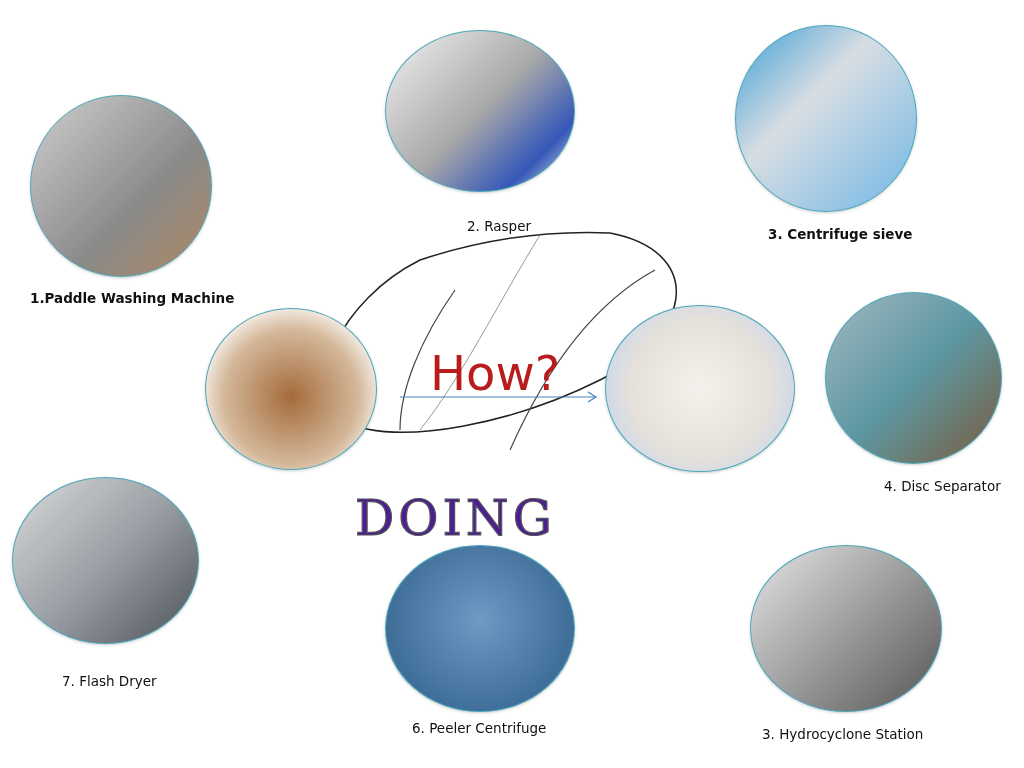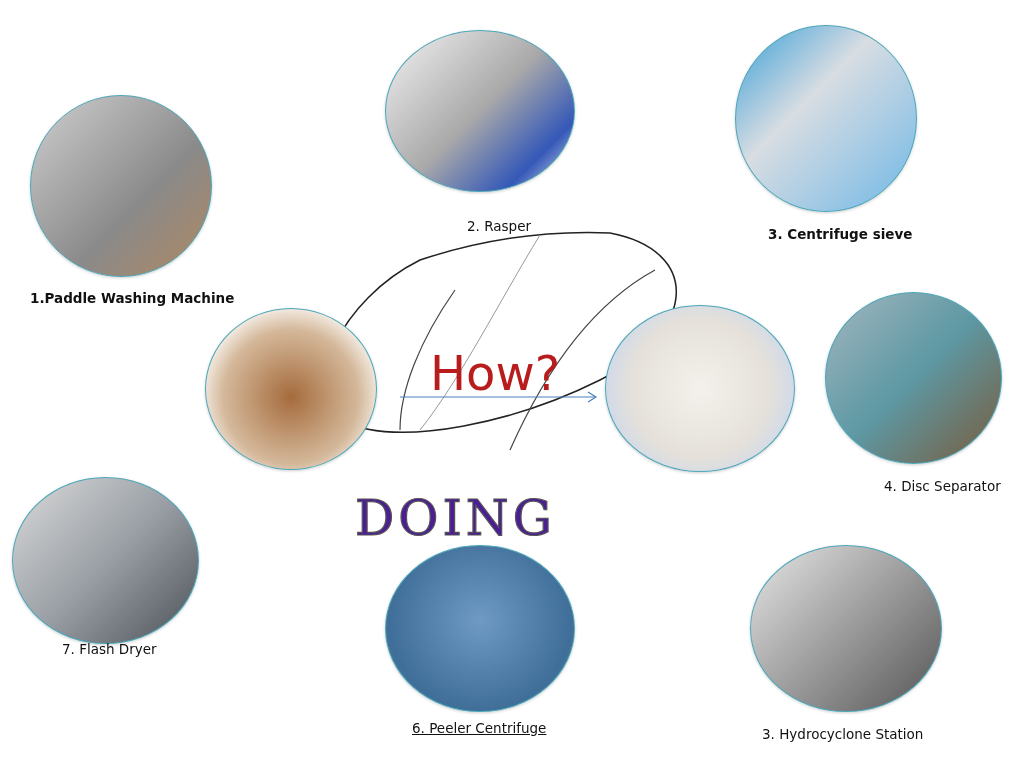--- a/index.html
+++ b/index.html
@@ -34,19 +34,19 @@
 <div class="node" style="left:205px;top:308px;width:170px;height:160px;background:radial-gradient(circle at 50% 55%,#a56b3c,#d4b89a 55%,#fff 80%);"></div>
 <div class="node" style="left:605px;top:305px;width:188px;height:165px;background:radial-gradient(circle at 50% 50%,#f4f1ec,#e5e1da 55%,#c8d6ee 85%);"></div>
 
 <div class="how">How?</div>
 <div class="doing">DOING</div>
 
 <div class="node" style="left:825px;top:292px;width:175px;height:170px;background:linear-gradient(135deg,#a3b7c0,#5d98a3 50%,#7a5a3a);"></div>
 <div class="label" style="left:860px;top:478px;margin-left:24px;">4. Disc Separator</div>
 
 <div class="node" style="left:12px;top:477px;width:185px;height:165px;background:linear-gradient(135deg,#dadada,#9aa0a6 50%,#4b5157);"></div>
-<div class="label" style="left:62px;top:641px;">7. Flash Dryer</div>
+<div class="label" style="left:62px;top:673px;">7. Flash Dryer</div>
 
 <div class="node" style="left:385px;top:545px;width:188px;height:165px;background:radial-gradient(circle at 50% 45%,#6e9ac4,#3f6e98 70%,#7a8a98);"></div>
-<div class="label" style="left:412px;top:720px;text-decoration:underline;">6. Peeler Centrifuge</div>
+<div class="label" style="left:412px;top:720px;">6. Peeler Centrifuge</div>
 
 <div class="node" style="left:750px;top:545px;width:190px;height:165px;background:linear-gradient(135deg,#e6e6e6,#9d9d9d 50%,#555);"></div>
 <div class="label" style="left:762px;top:726px;">3. Hydrocyclone Station</div>
 
 </body></html>

